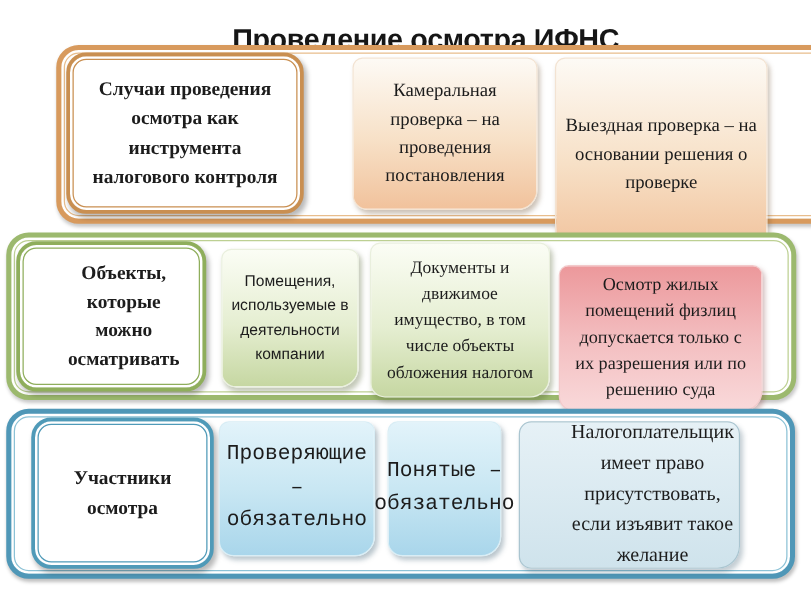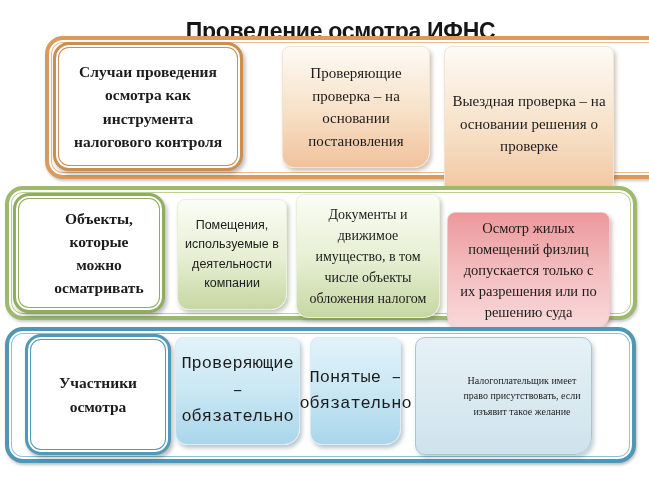--- a/index.html
+++ b/index.html
@@ -75,21 +75,21 @@
   .box--blue{
     background:linear-gradient(#e2f3fa 0%,#c9e7f3 50%,#a9d6eb 100%);
     border:1px solid #d8edf5;
     box-shadow:2px 3px 4px rgba(55,90,110,.35);
     font-family:Liberation Mono, monospace;font-size:17px;line-height:1.55;align-items:center;
   }
   .box--muted{
     background:linear-gradient(#e6f1f6 0%,#cfe3ec 100%);
     border:1px solid #aac5d0;
     box-shadow:2px 3px 4px rgba(55,90,110,.3);
-    font-size:10px;line-height:1.55;border-radius:10px 10px 18px 10px;padding-left:44px;
+    font-size:16px;line-height:1.55;border-radius:10px 10px 18px 10px;padding-left:44px;
   }
   .f-sans{font-family:"Liberation Sans",sans-serif;font-size:12.5px;line-height:1.55;}
   
   .r1-i1{left:233px;top:6px;width:148px;height:122px;}
   .r1-i2{left:395px;top:6px;width:170px;height:156px;}
   
   .r2-i1{left:168px;top:9px;width:110px;height:111px;}
   .r2-i2{left:287px;top:4px;width:144px;height:124px;font-size:14px;}
   .r2-i3{left:438px;top:2px;width:163px;height:117px;}
   
@@ -102,21 +102,21 @@
 
 <div id="canvas">
 
   <h1 class="page-title">Проведение осмотра ИФНС</h1>
 
   <section class="row row--orange">
     <div class="hdr hdr--orange">
       <span>Случаи проведения осмотра как инструмента налогового контроля</span>
     </div>
     <div class="box box--peach r1-i1">
-      <span>Проверяющие проверка – на основании постановления</span>
+      <span>Камеральная проверка – на проведения постановления</span>
     </div>
     <div class="box box--peach r1-i2">
       <span>Выездная проверка – на основании решения о проверке</span>
     </div>
   </section>
 
   <section class="row row--green">
     <div class="hdr hdr--green">
       <span>Объекты, которые можно осматривать</span>
     </div>

